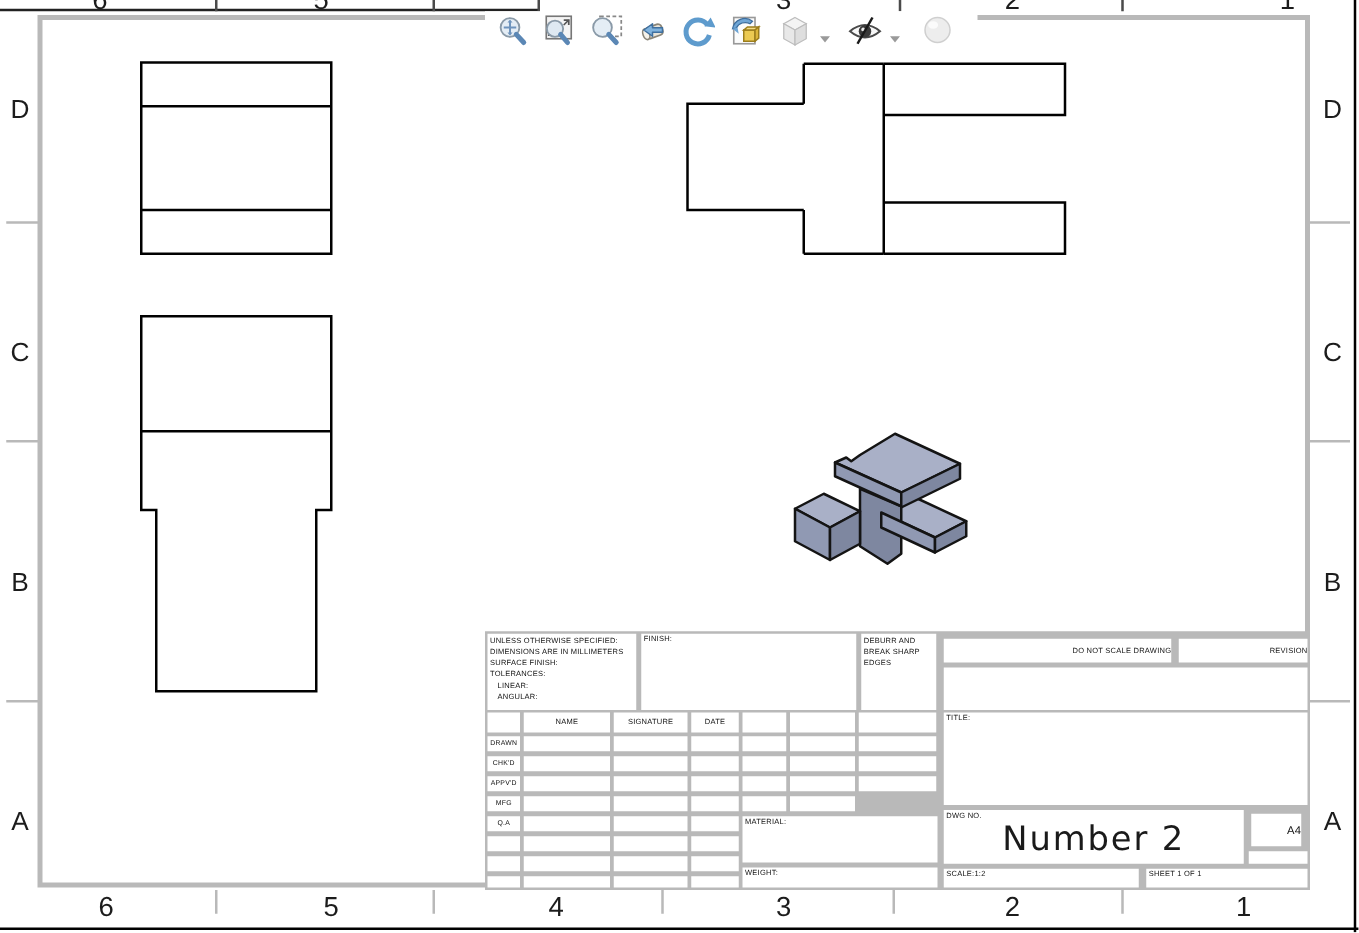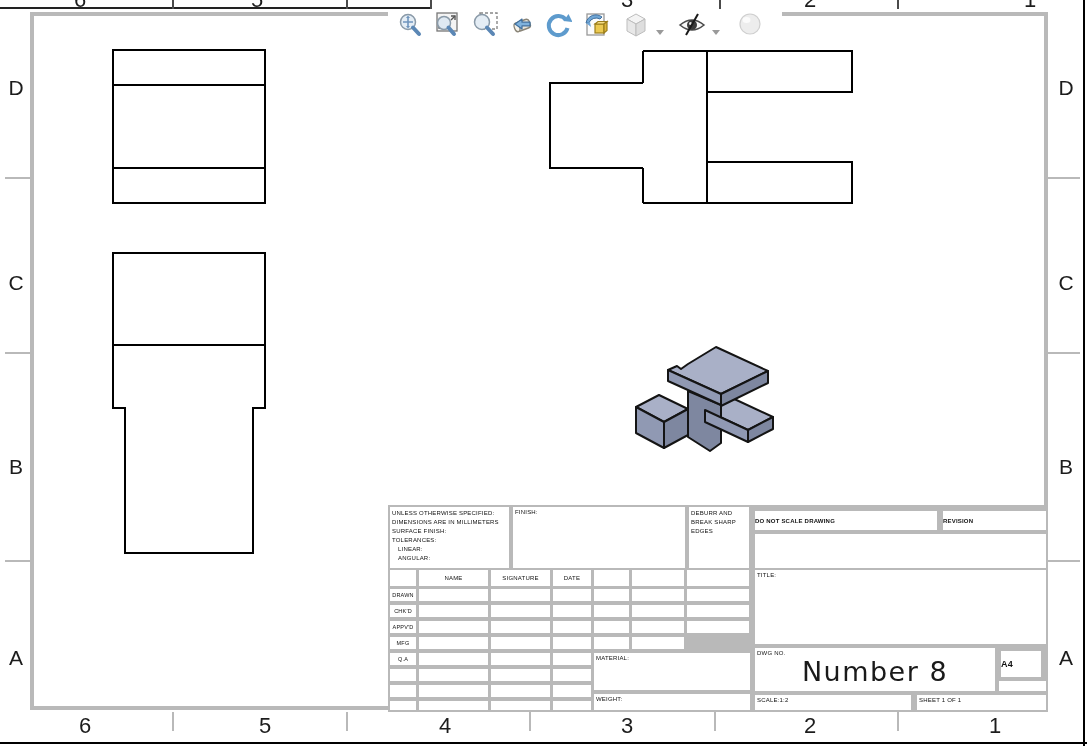--- a/index.html
+++ b/index.html
@@ -24,21 +24,21 @@
   .edge-line-bottom{position:absolute;left:0;top:742px;width:1087px;height:2px;background:#000;}
   .top-inner-line{position:absolute;left:0;top:7px;width:432px;height:2px;background:#222;}
   
   .toolbar{position:absolute;left:388px;top:9px;width:394px;height:33px;background:#fff;}
   .tb-icon{position:absolute;top:2px;width:28px;height:28px;}
   .tb-caret{position:absolute;top:13px;width:9px;height:7px;}
   
   .tb{position:absolute;left:388px;top:505px;width:660px;height:207px;background:#b9b9b9;}
   .cell{position:absolute;background:#fff;font-size:6px;letter-spacing:.2px;color:#111;overflow:hidden;}
   .cell .lbl{position:absolute;left:2px;top:2px;white-space:nowrap;}
-  .cell.center{display:flex;align-items:center;justify-content:flex-start;font-weight:bold;}
+  .cell.center{display:flex;align-items:center;justify-content:flex-end;}
   .tol-lines div{white-space:nowrap;line-height:9px;}
   .tol-lines .ind{padding-left:6px;}
   .rowlbl{font-size:5.5px;display:flex;align-items:center;justify-content:center;}
   .hdr{display:flex;align-items:center;justify-content:center;font-size:6px;}
   .dwg-big{position:absolute;left:0;right:0;top:8px;text-align:center;
     font-family:"DejaVu Sans",sans-serif;font-size:27px;font-weight:400;
     letter-spacing:1.5px;color:#1a1a1a;}
   .a4{font-size:9px;}
   
   .views-svg{position:absolute;left:0;top:0;}
@@ -329,21 +329,21 @@
     <div class="cell" style="left:206px;top:189px;width:156px;height:16px;">
       <span class="lbl">WEIGHT:</span>
     </div>
 
     <div class="cell" style="left:367px;top:65px;width:291px;height:74px;">
       <span class="lbl">TITLE:</span>
     </div>
 
     <div class="cell" style="left:367px;top:143px;width:240px;height:43px;">
       <span class="lbl">DWG NO.</span>
-      <div class="dwg-big">Number 8</div>
+      <div class="dwg-big">Number 2</div>
     </div>
     <div class="cell center a4" style="left:613px;top:146px;width:40px;height:26px;">
       <span>A4</span>
     </div>
     <div class="cell" style="left:611px;top:176px;width:47px;height:10px;"></div>
 
     <div class="cell" style="left:367px;top:190px;width:156px;height:15px;">
       <span class="lbl">SCALE:1:2</span>
     </div>
     <div class="cell" style="left:529px;top:190px;width:129px;height:15px;">

